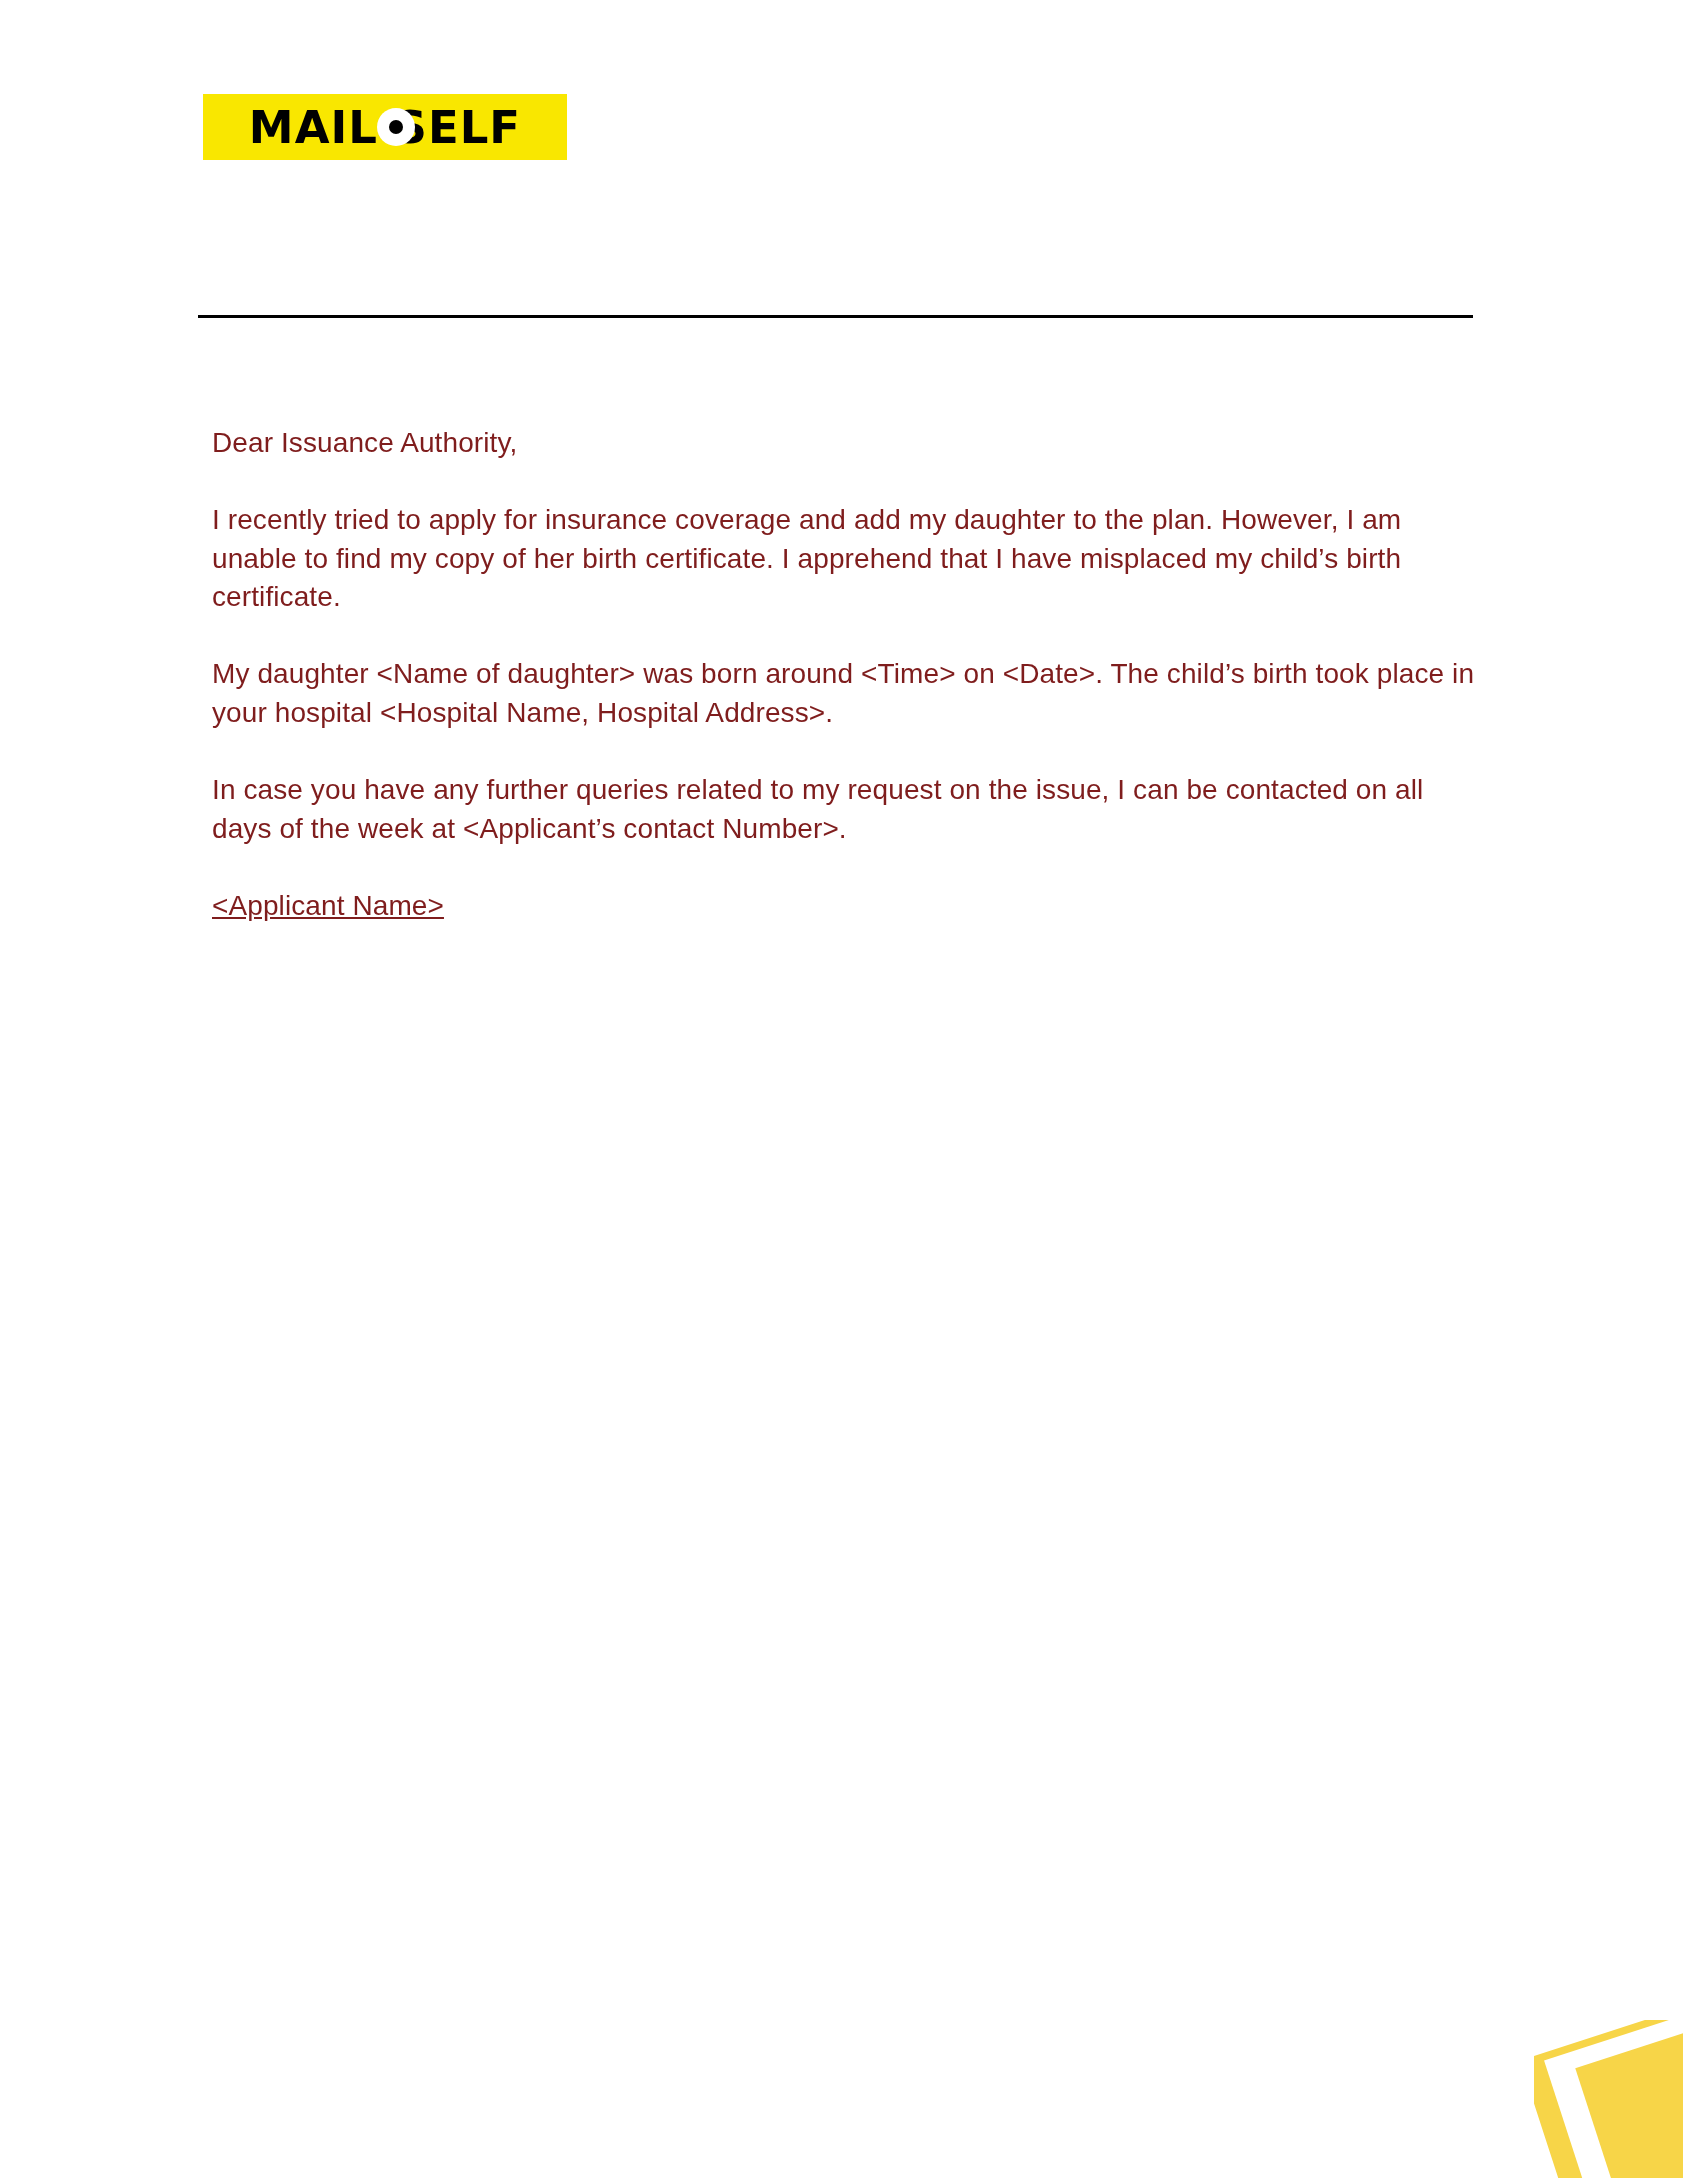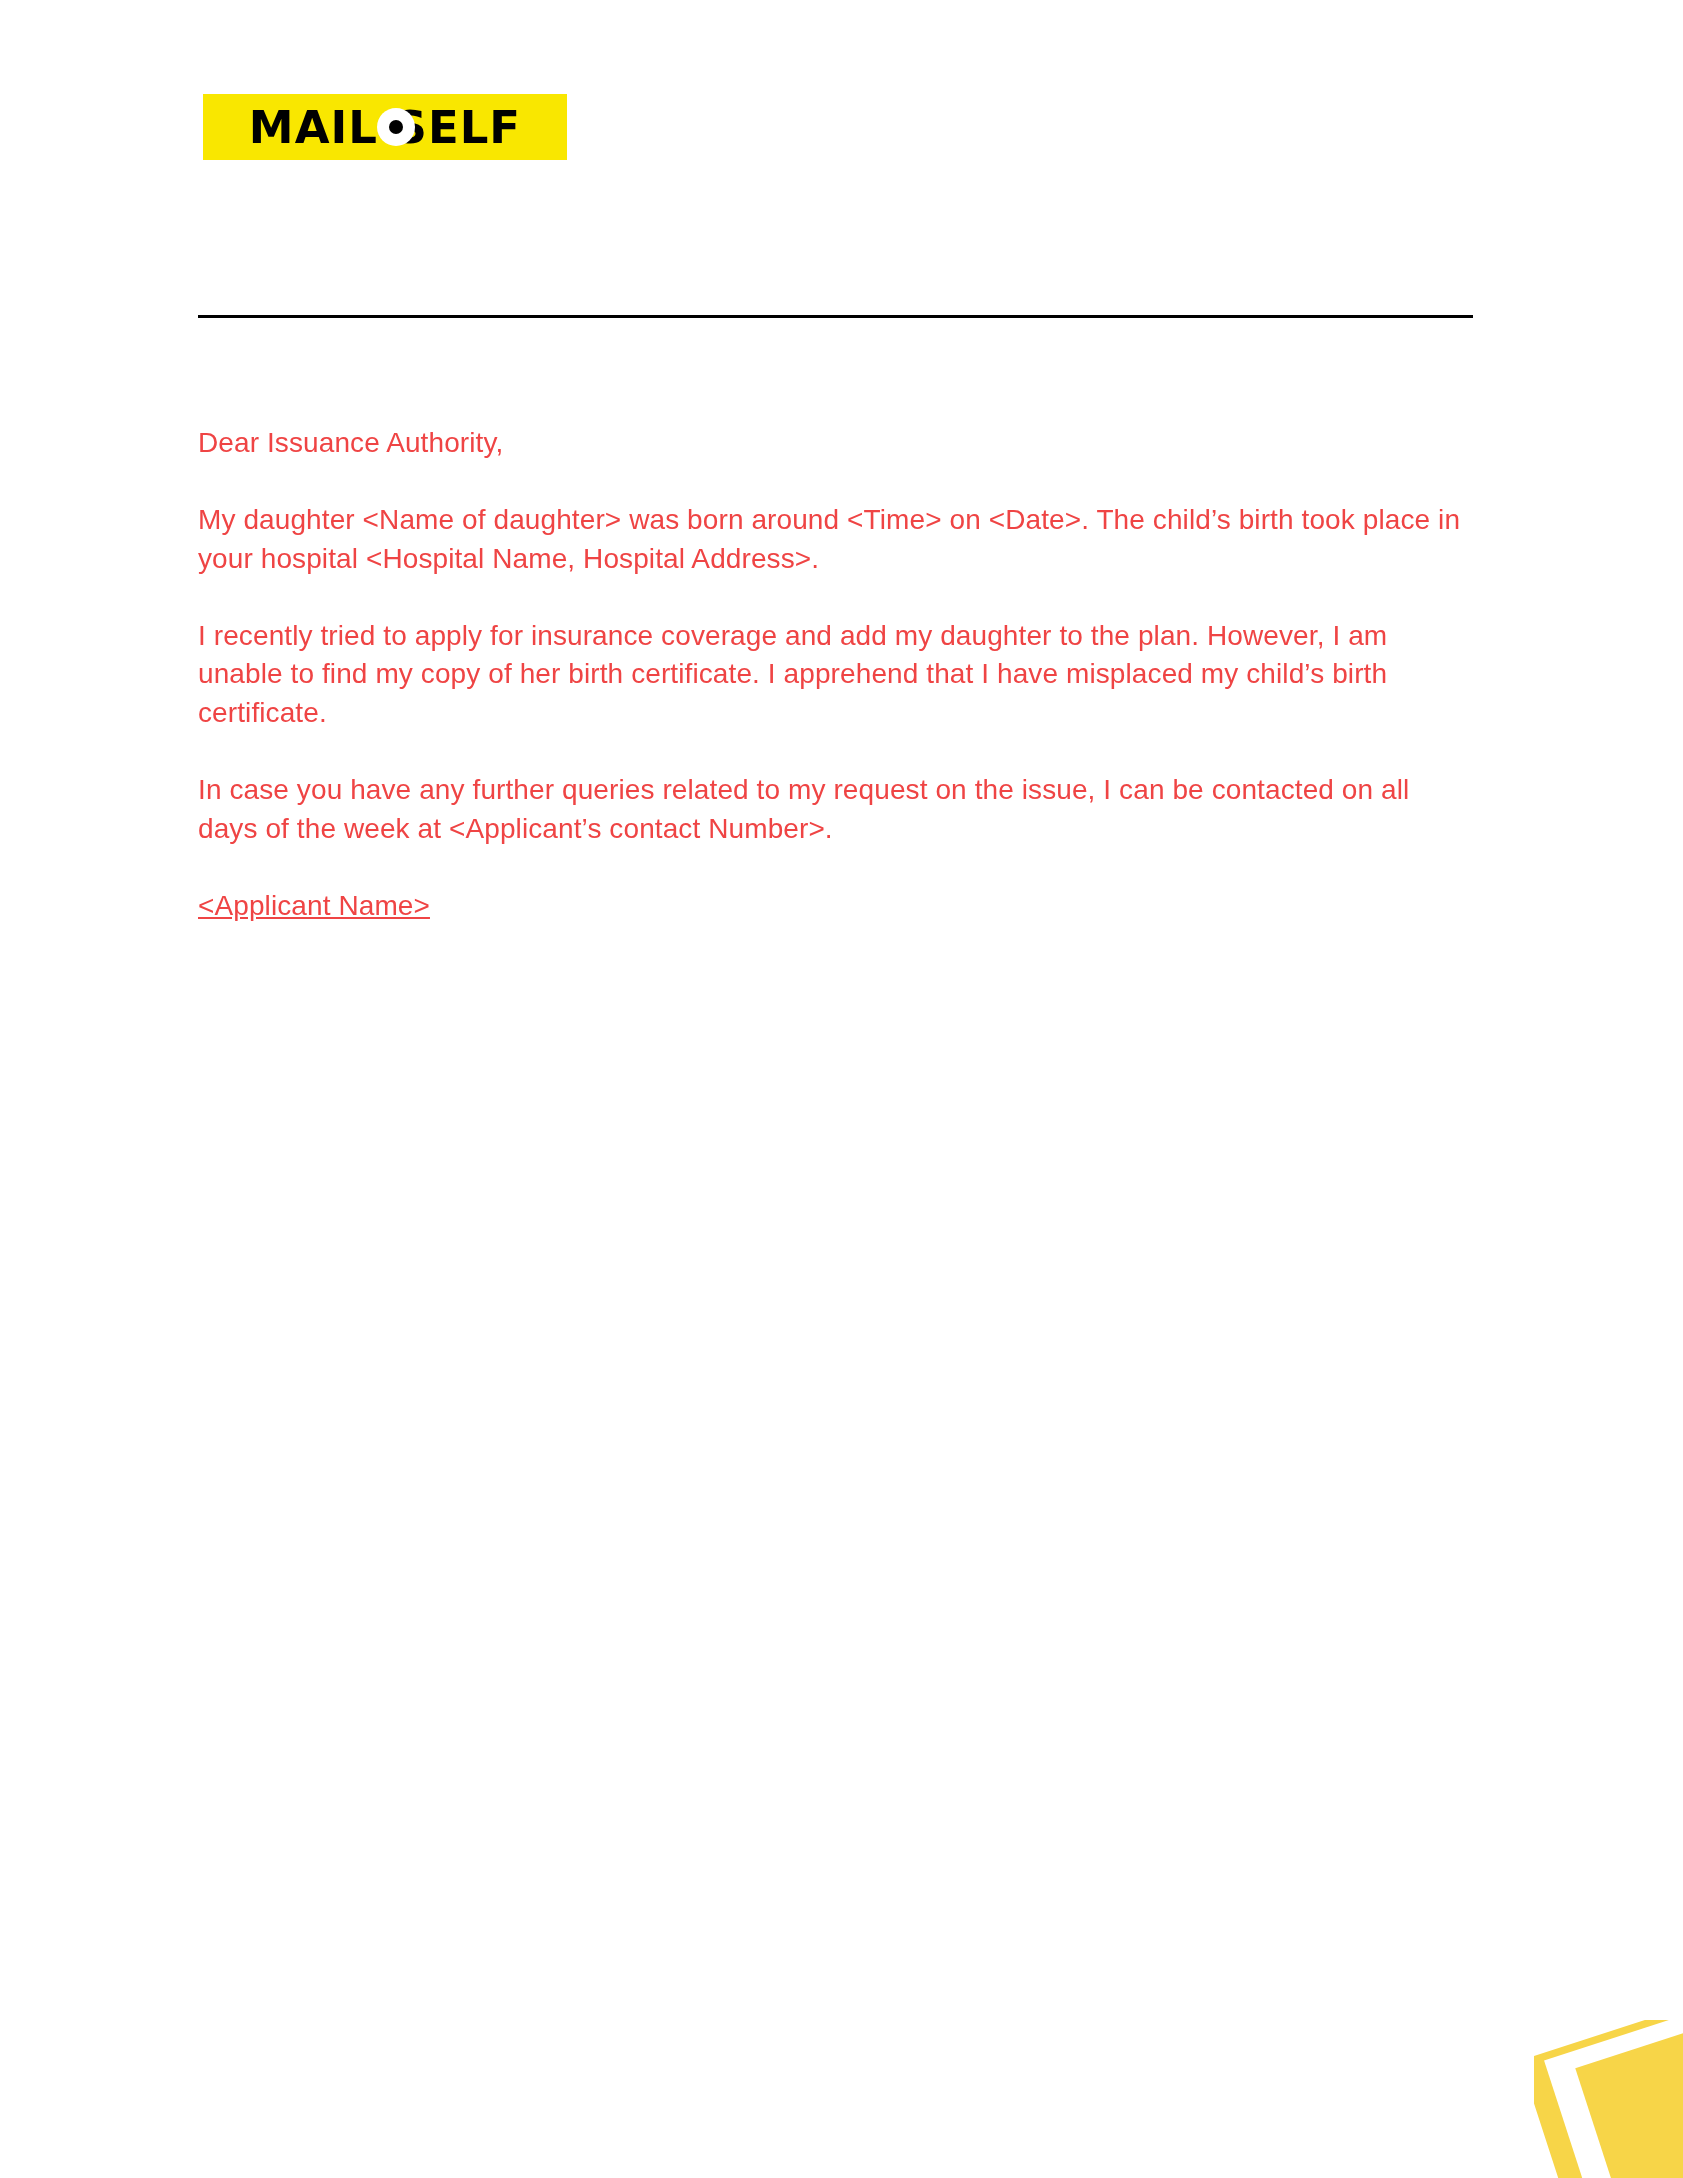--- a/index.html
+++ b/index.html
@@ -80,24 +80,24 @@
   }
 
   
   .letter {
     position: absolute;
     left: 198px;
     top: 424px;
     width: 1277px;
   }
   .letter p {
-    margin: 0 0 39px 0;
+    margin: 0 0 39px 14px;
     font-size: 28px;
     line-height: 1.37;
-    color: #ef4444;
+    color: #7f1d1d;
     font-family: "Liberation Sans", sans-serif;
     letter-spacing: 0.1px;
   }
   .letter p.last {
     margin-bottom: 0;
     text-decoration: underline;
   }
   .salutation { }
   .signoff { }
   .signature { }
@@ -149,22 +149,22 @@
   <div class="logo-block">
     <span class="logo-text">MAIL SELF</span>
     <span class="logo-dot"></span>
     <span class="logo-dot-inner"></span>
   </div>
 
   <div class="divider"></div>
 
   <div class="letter">
     <p class="salutation">Dear Issuance Authority,</p>
+    <p>I recently tried to apply for insurance coverage and add my daughter to the plan. However, I am unable to find my copy of her birth certificate. I apprehend that I have misplaced my child’s birth certificate.</p>
     <p>My daughter &lt;Name of daughter&gt; was born around &lt;Time&gt; on &lt;Date&gt;. The child’s birth took place in your hospital &lt;Hospital Name, Hospital Address&gt;.</p>
-    <p>I recently tried to apply for insurance coverage and add my daughter to the plan. However, I am unable to find my copy of her birth certificate. I apprehend that I have misplaced my child’s birth certificate.</p>
     <p>In case you have any further queries related to my request on the issue, I can be contacted on all days of the week at &lt;Applicant’s contact Number&gt;.</p>
     <p class="signature last">&lt;Applicant Name&gt;</p>
   </div>
 
   <div class="corner-curl">
     <div class="c1"></div>
     <div class="c2"></div>
     <div class="c3"></div>
   </div>
 

